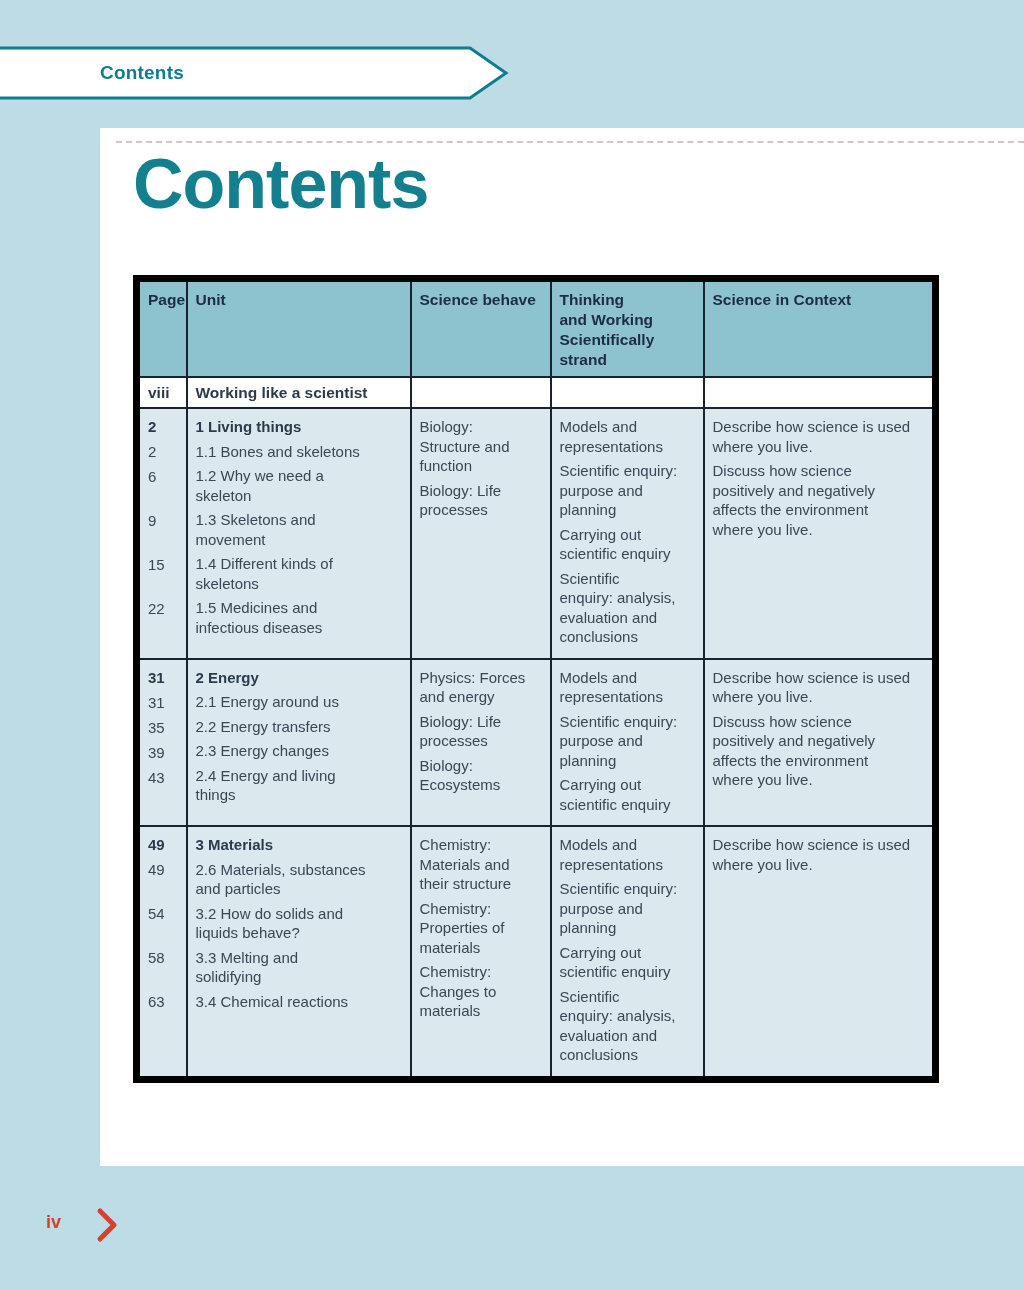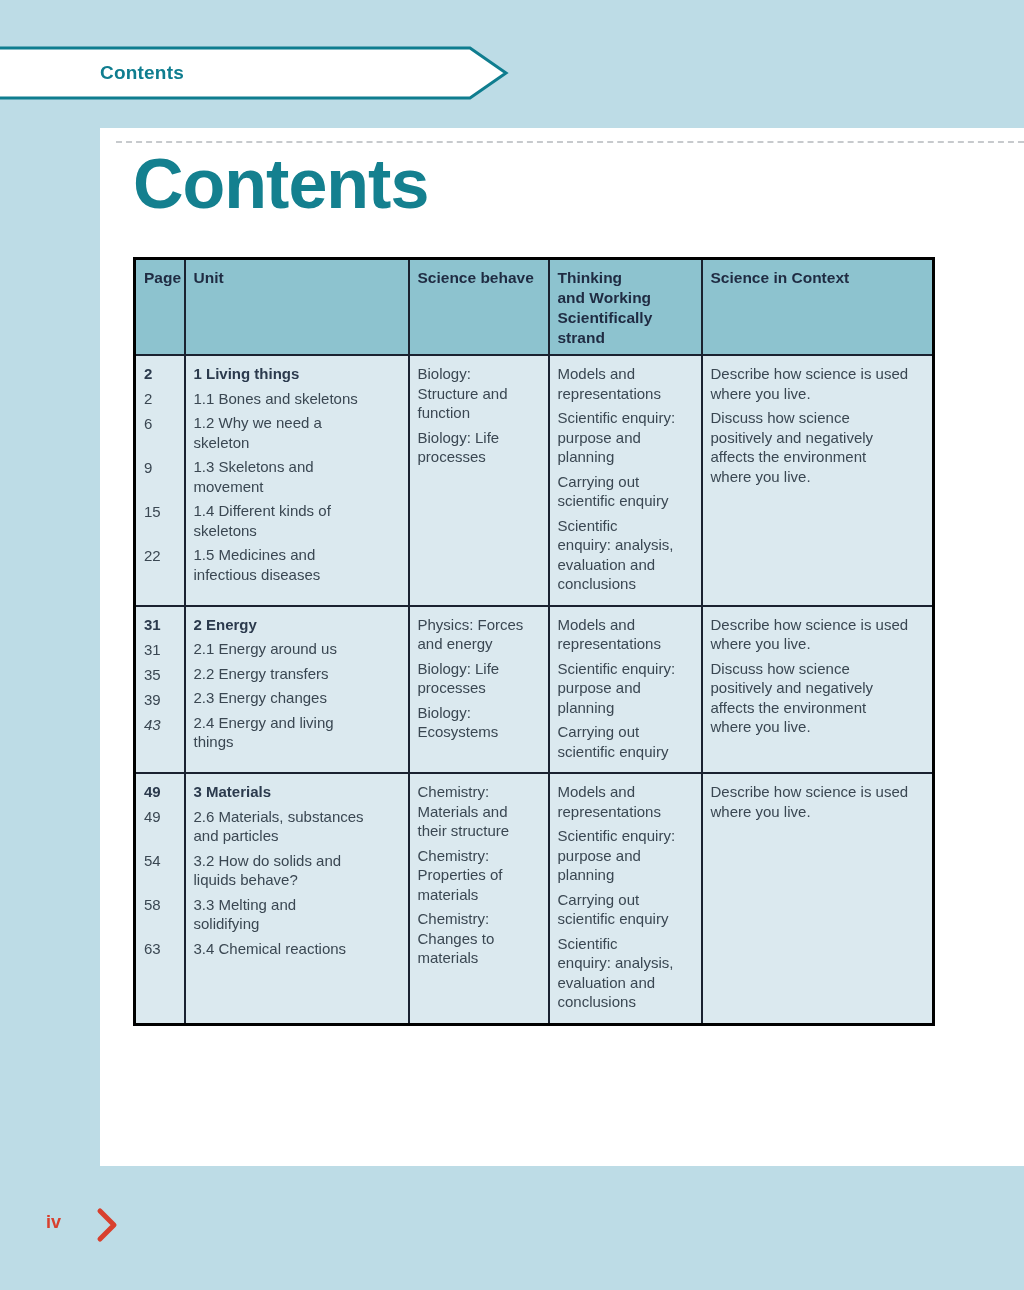--- a/index.html
+++ b/index.html
@@ -12,22 +12,22 @@
   .banner-label{position:absolute;left:100px;top:0;height:54px;display:flex;align-items:center;
         font-size:19px;font-weight:bold;color:#0f7d8f;letter-spacing:.2px;}
 
   
   .panel{position:absolute;left:100px;top:128px;width:924px;height:1038px;background:#ffffff;}
   .divider{position:absolute;left:16px;right:0;top:13px;border-top:2px dashed #9aa0a5;opacity:.55;}
   .title{position:absolute;left:33px;top:16px;margin:0;font-size:70px;line-height:80px;
         font-weight:bold;color:#14808f;letter-spacing:-1px;}
 
   
-  table.toc{position:absolute;left:33px;top:129px;width:799px;border-collapse:collapse;
-        table-layout:fixed;color:#3a4752;border:3px solid #000000;}
+  table.toc{position:absolute;left:33px;top:147px;width:799px;border-collapse:collapse;
+        table-layout:fixed;color:#3a4752;border:7px solid #000000;}
   .toc th,.toc td{border:2px solid #1a2230;vertical-align:top;text-align:left;
         padding:8px 9px 6px 8px;}
   .toc thead th{background:#8dc3cf;color:#1f2b42;font-size:15.5px;line-height:20px;
         white-space:pre-line;font-weight:bold;height:73px;}
   tr.intro td{background:#ffffff;font-weight:bold;color:#2b3a4d;font-size:15.5px;
         line-height:20px;padding-top:5px;padding-bottom:4px;}
   tr.section td{background:#dbe9ef;font-size:15px;line-height:19.5px;}
   tr.section-0{height:245px;}
   tr.section-1{height:160px;}
   tr.section-2{height:250px;}
@@ -72,20 +72,27 @@
           <th>Unit</th>
           <th>Science behave</th>
           <th>Thinking
 and Working
 Scientifically
 strand</th>
           <th>Science in Context</th>
         </tr>
       </thead>
       <tbody id="toc-body">
+        <tr class="intro">
+          <td>viii</td>
+          <td>Working like a scientist</td>
+          <td></td>
+          <td></td>
+          <td></td>
+        </tr>
       <tr class="section section-0">
             <td class="pages">
               <div class="pagenum bold" style="height: 25px;">2</div>
               <div class="pagenum" style="height: 25px;">2</div>
               <div class="pagenum" style="height: 44px;">6</div>
               <div class="pagenum" style="height: 44px;">9</div>
               <div class="pagenum" style="height: 44px;">15</div>
               <div class="pagenum" style="height: 44px;">22</div>
             </td>
             <td>
@@ -128,21 +135,21 @@
 affects the environment
 where you live.</p>
             </td>
           </tr>
           <tr class="section section-1">
             <td class="pages">
               <div class="pagenum bold" style="height: 25px;">31</div>
               <div class="pagenum" style="height: 25px;">31</div>
               <div class="pagenum" style="height: 25px;">35</div>
               <div class="pagenum" style="height: 25px;">39</div>
-              <div class="pagenum" style="height: 44px; font-style: italic;">43</div>
+              <div class="pagenum" style="height: 44px;">43</div>
             </td>
             <td>
               <p class="unit-item bold">2 Energy</p>
               <p class="unit-item">2.1 Energy around us</p>
               <p class="unit-item">2.2 Energy transfers</p>
               <p class="unit-item">2.3 Energy changes</p>
               <p class="unit-item">2.4 Energy and living
 things</p>
             </td>
             <td>

